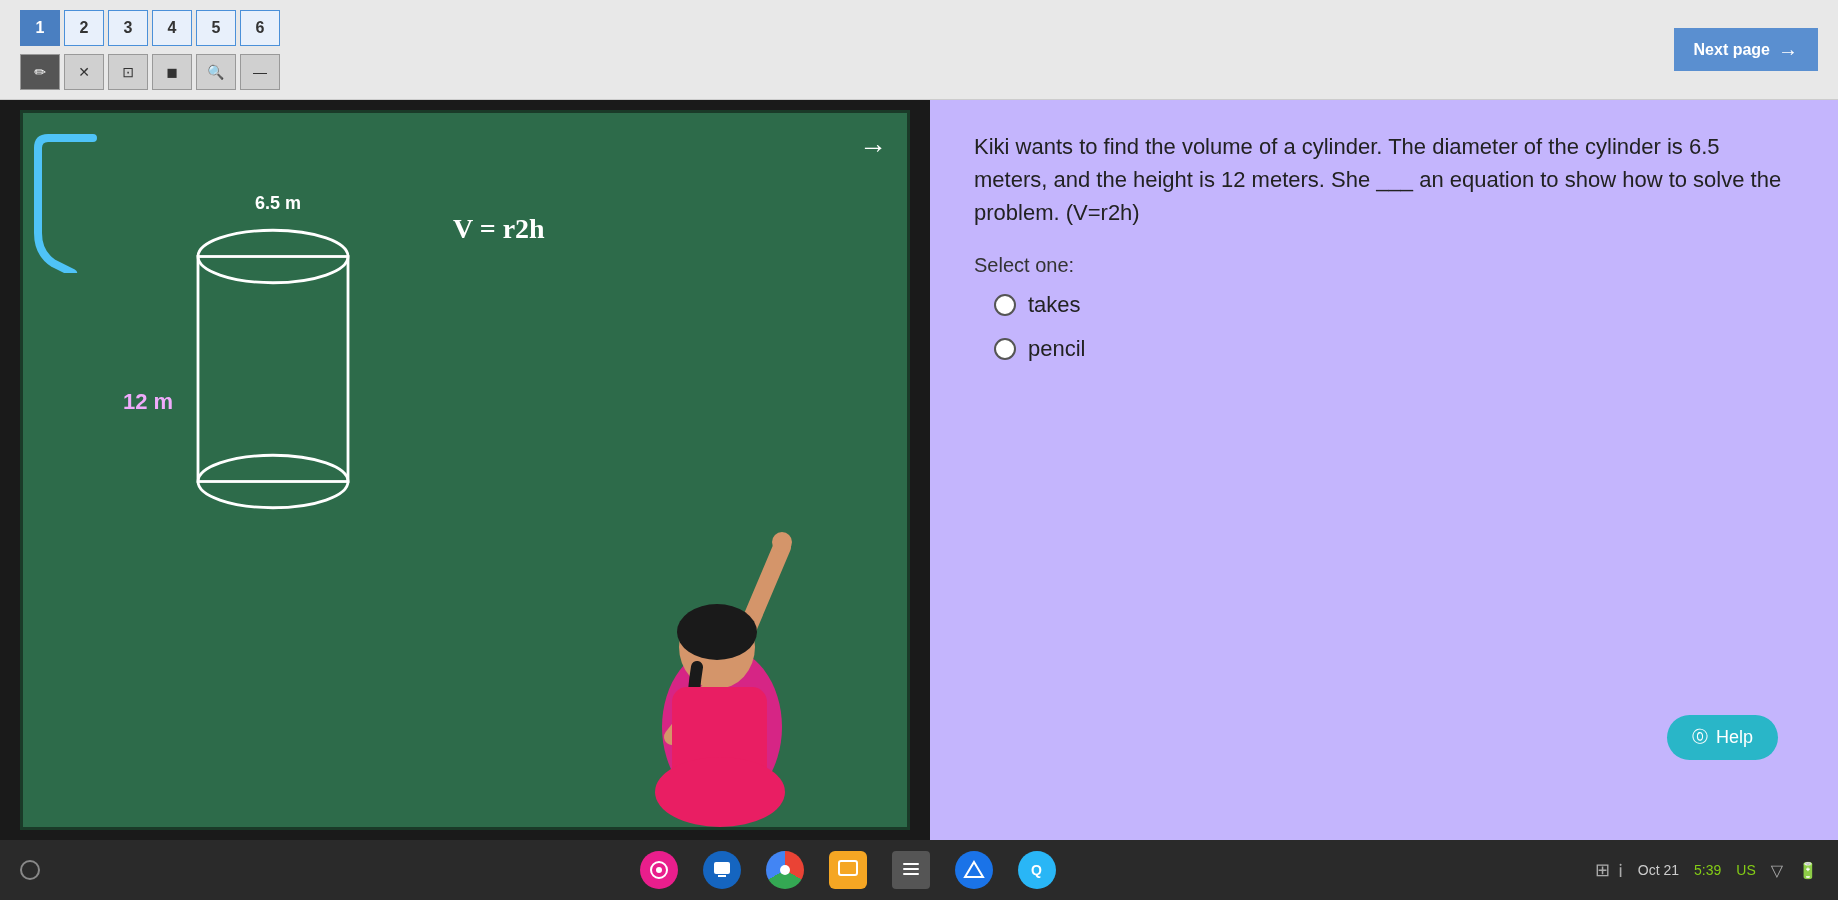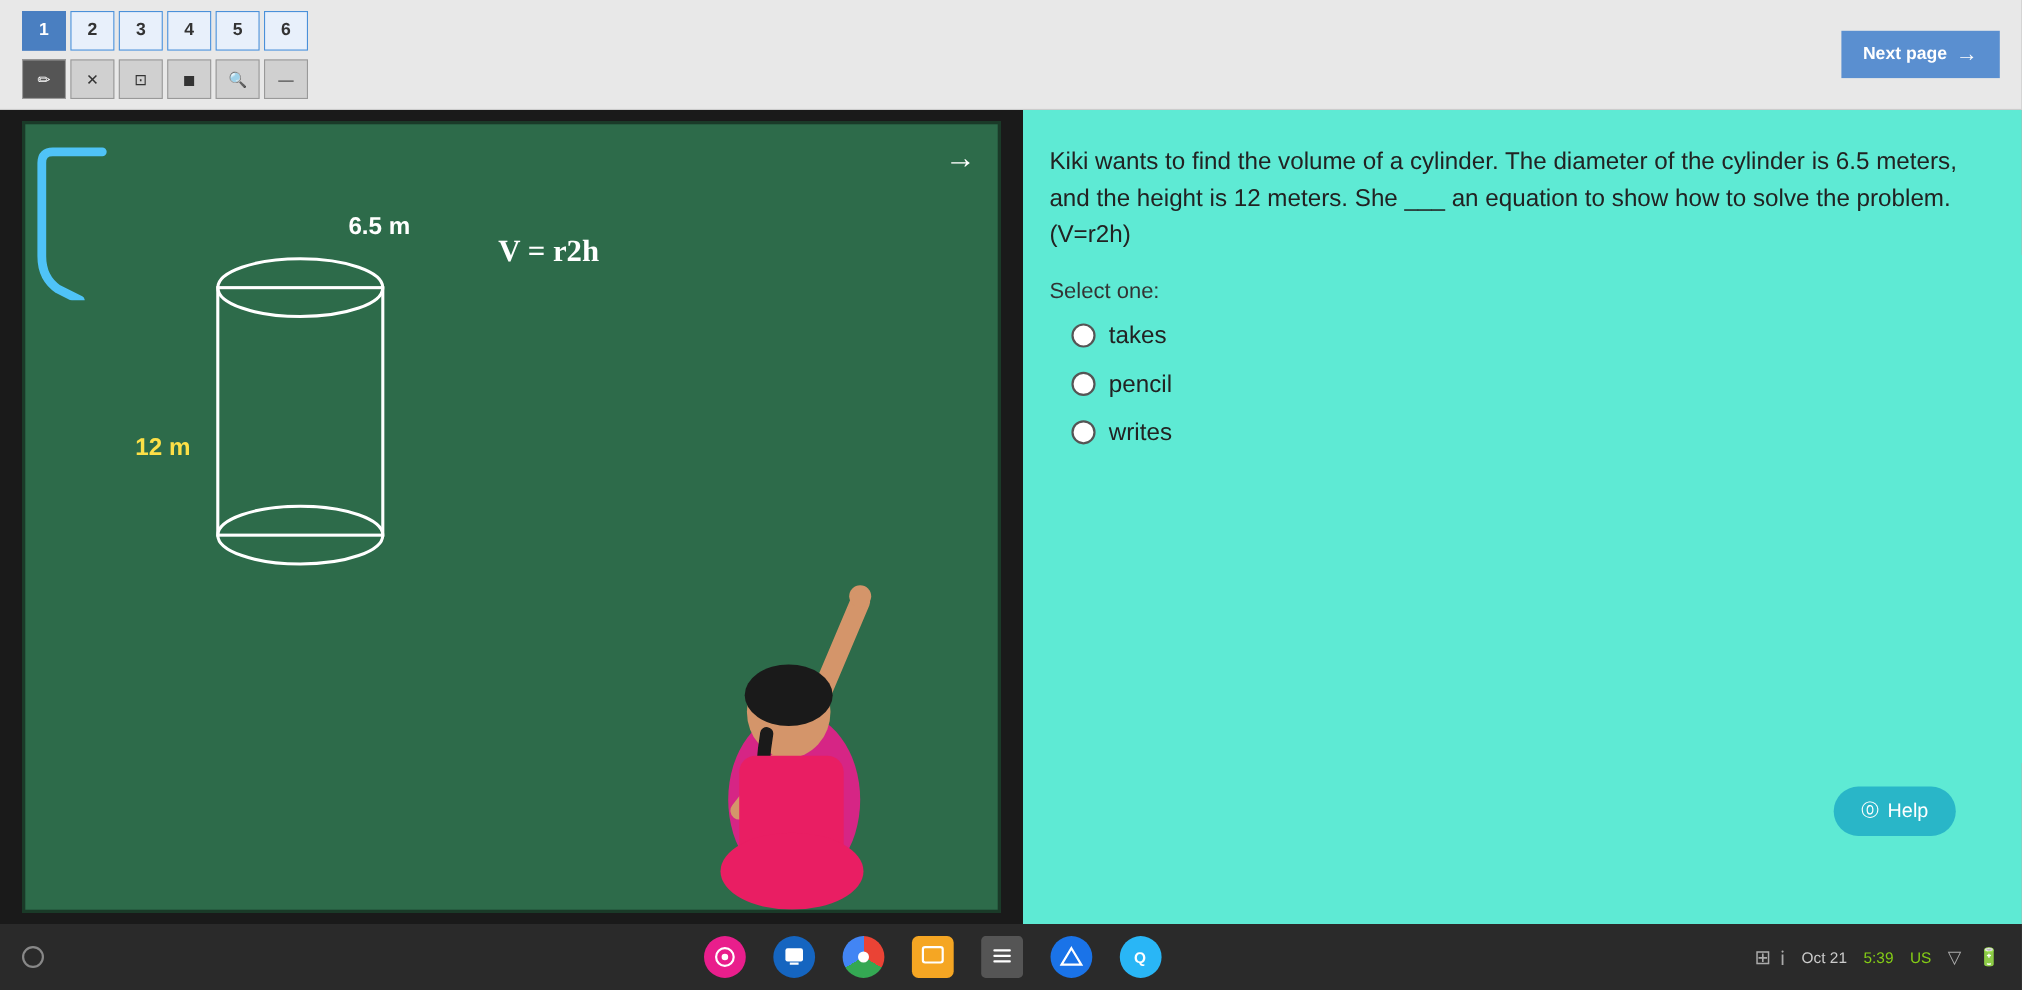--- a/index.html
+++ b/index.html
@@ -143,37 +143,37 @@
     
     .cylinder-container {
       position: absolute;
       left: 150px;
       top: 80px;
       width: 200px;
     }
 
     .cylinder-label-top {
       color: white;
-      font-size: 22px;
+      font-size: 18px;
       font-weight: bold;
       margin-bottom: 5px;
-      text-align: right;
+      text-align: center;
       padding-left: 10px;
     }
 
     .cylinder-svg {
       width: 200px;
       height: 300px;
     }
 
     .cylinder-label-side {
       position: absolute;
       left: -50px;
       top: 170px;
-      color: #fde047;
+      color: #f0abfc;
       font-size: 22px;
       font-weight: bold;
     }
 
     
     .equation-text {
       position: absolute;
       top: 100px;
       left: 430px;
       color: white;
@@ -196,22 +196,22 @@
       position: absolute;
       left: 10px;
       top: 20px;
       width: 80px;
       height: 140px;
     }
 
     
     .right-panel {
       flex: 1;
-      padding: 30px 24px;
-      background: #5eead4;
+      padding: 30px 44px;
+      background: #c4b5fd;
     }
 
     .question-text {
       font-size: 22px;
       line-height: 1.5;
       color: #222;
       margin-bottom: 25px;
     }
 
     .select-one-label {
@@ -427,24 +427,20 @@
           <div class="radio-circle"></div>
           <span class="option-label">takes</span>
         </div>
 
 
         <div class="answer-option">
           <div class="radio-circle"></div>
           <span class="option-label">pencil</span>
         </div>
 
-        <div class="answer-option">
-          <div class="radio-circle"></div>
-          <span class="option-label">writes</span>
-        </div>
 
       </div>
 
       <button class="help-btn">
         <span style="font-size:16px;">⓪</span>
         <span>Help</span>
       </button>
 
     </div>
   </div>

